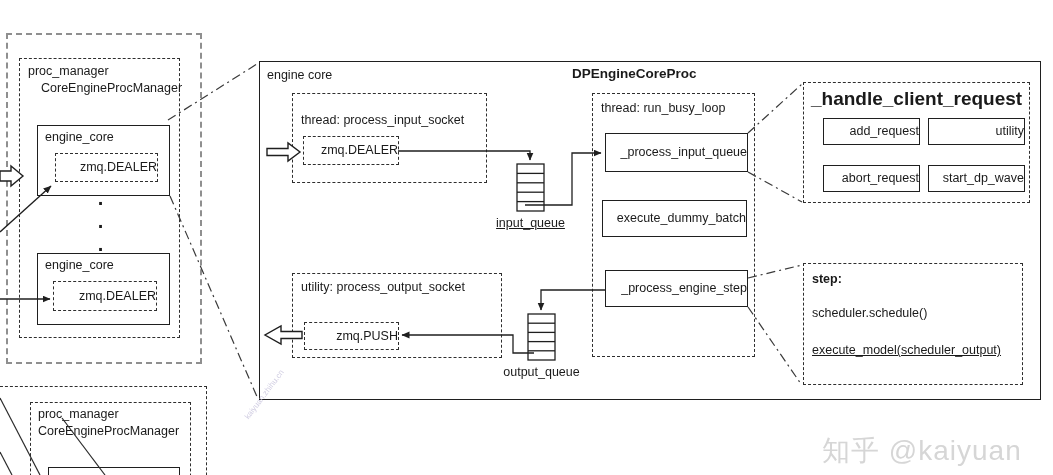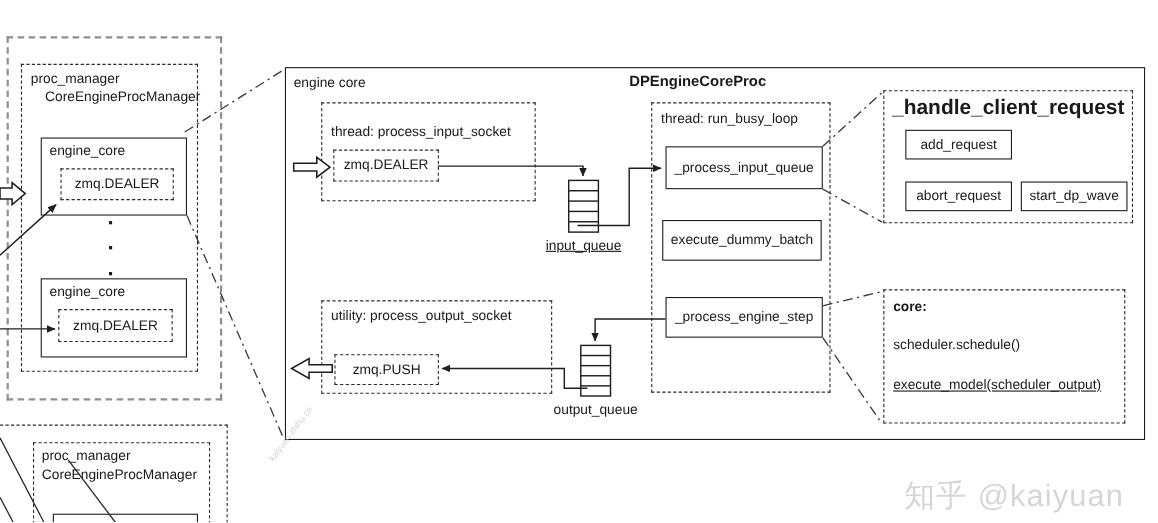--- a/index.html
+++ b/index.html
@@ -6,21 +6,21 @@
   #canvas{
     position:relative;width:1053px;height:475px;overflow:hidden;background:#ffffff;
     font-family:"Liberation Sans","DejaVu Sans",sans-serif;color:#1a1a1a;
   }
   .abs{position:absolute;box-sizing:border-box;}
   .box-solid{border:1.5px solid #1f1f1f;background:transparent;}
   .box-dash{border:1.3px dashed #2e2e2e;background:transparent;}
   .box-dash-gray{border:2px dashed #8f8f8f;background:transparent;}
   .lbl{font-size:12.5px;line-height:1.15;white-space:nowrap;color:#1a1a1a;}
   .lbl-bold{font-weight:bold;}
-  .center-lbl{display:flex;align-items:center;justify-content:center;}
+  .center-lbl{display:flex;align-items:center;justify-content:flex-end;}
   .corner{position:absolute;}
   svg{position:absolute;left:0;top:0;pointer-events:none;}
   .dotcol span{display:block;height:23px;font-size:20px;font-weight:bold;line-height:23px;text-align:center;}
   #wm-sign{font-size:28px;color:#d6d6d6;letter-spacing:1px;white-space:nowrap;
            text-shadow:1px 1px 0 #ffffff;margin-top:24px;}
   #wm-diag{font-size:8px;color:#c9c5dd;opacity:.85;transform:rotate(-53deg);
            transform-origin:left bottom;white-space:nowrap;}
 </style>
 </head>
 <body>
@@ -91,30 +91,33 @@
       <div class="abs box-dash center-lbl" style="left:11px;top:48px;width:95px;height:28px;">
         <span class="lbl">zmq.PUSH</span>
       </div>
     </div>
 
     <div class="abs box-dash" style="left:543px;top:20px;width:227px;height:121px;">
       <div class="lbl lbl-bold corner" style="left:7px;top:5px;font-size:19px;">_handle_client_request</div>
       <div class="abs box-solid center-lbl" style="left:19px;top:35px;width:97px;height:27px;">
         <span class="lbl">add_request</span>
       </div>
+      <div class="abs box-solid center-lbl" style="left:124px;top:35px;width:97px;height:27px;">
+        <span class="lbl">utility</span>
+      </div>
       <div class="abs box-solid center-lbl" style="left:19px;top:82px;width:97px;height:27px;">
         <span class="lbl">abort_request</span>
       </div>
       <div class="abs box-solid center-lbl" style="left:124px;top:82px;width:97px;height:27px;">
         <span class="lbl">start_dp_wave</span>
       </div>
     </div>
 
     <div class="abs box-dash" style="left:543px;top:201px;width:220px;height:122px;">
-      <div class="lbl lbl-bold corner" style="left:8px;top:8px;">core:</div>
+      <div class="lbl lbl-bold corner" style="left:8px;top:8px;">step:</div>
       <div class="lbl corner" style="left:8px;top:42px;">scheduler.schedule()</div>
       <div class="lbl corner" style="left:8px;top:79px;text-decoration:underline;">execute_model(scheduler_output)</div>
     </div>
   </div>
 
   <div class="abs lbl" style="left:478px;top:216px;width:105px;text-align:center;text-decoration:underline;">input_queue</div>
   <div class="abs lbl" style="left:489px;top:365px;width:105px;text-align:center;">output_queue</div>
 
   <div id="wm-diag" class="abs" style="left:250px;top:412px;">kaiyuan.zhihu.cn</div>
   <div id="wm-sign" class="abs" style="left:822px;top:408px;">知乎 @kaiyuan</div>

